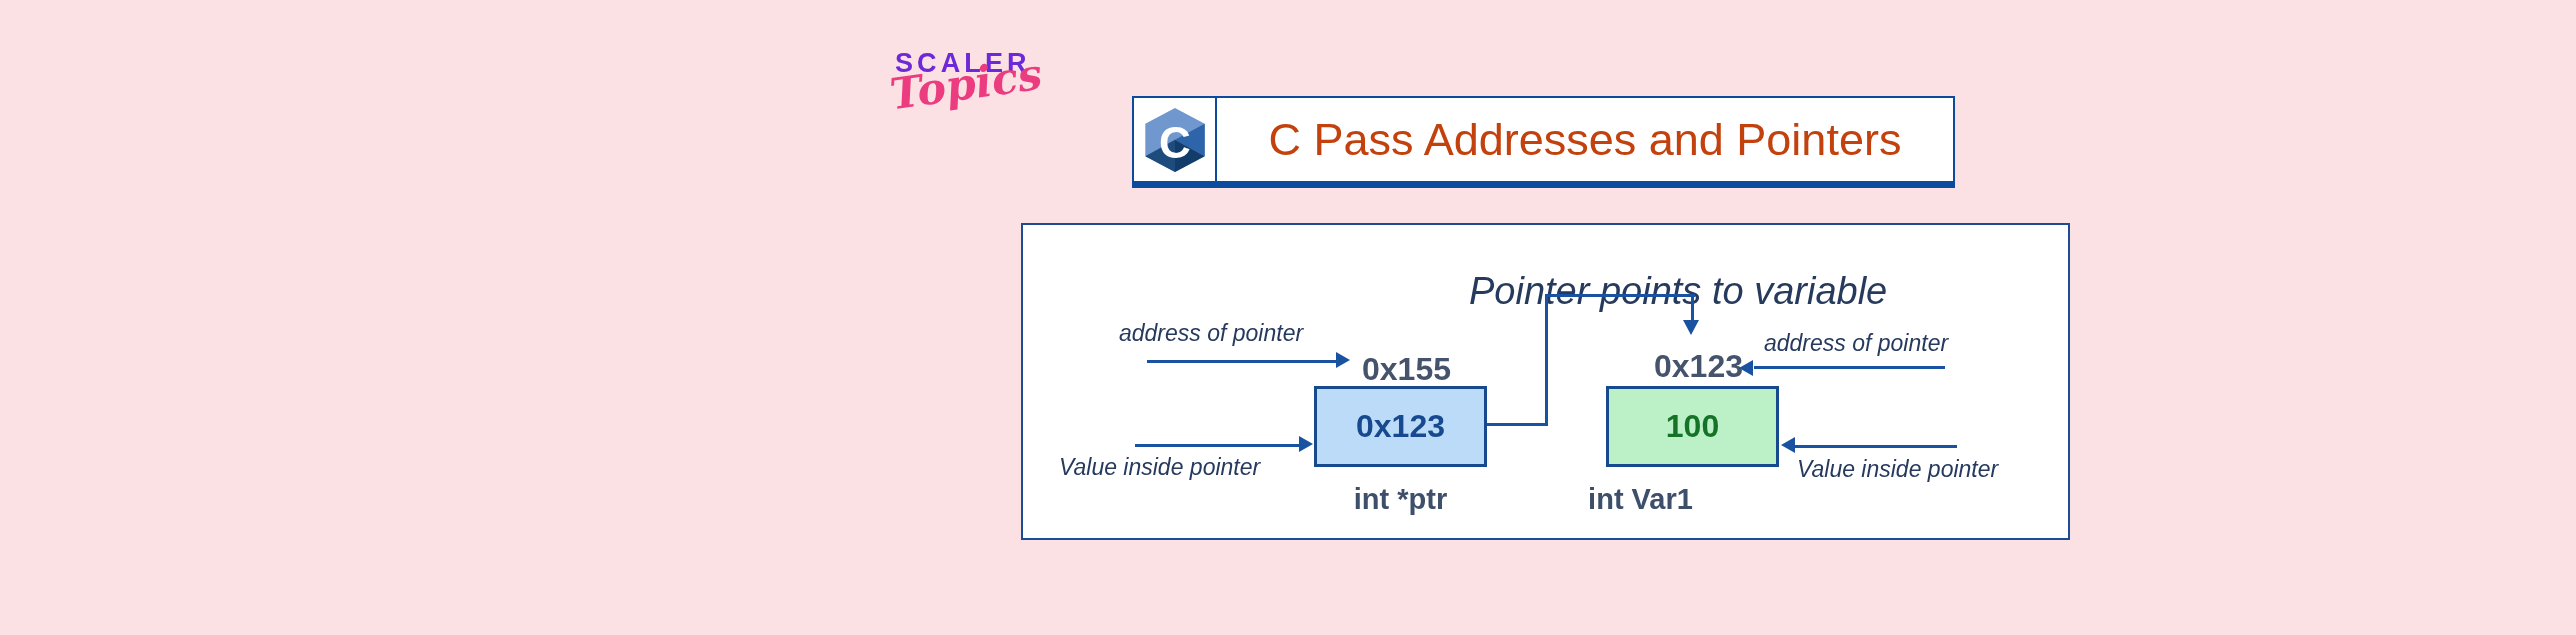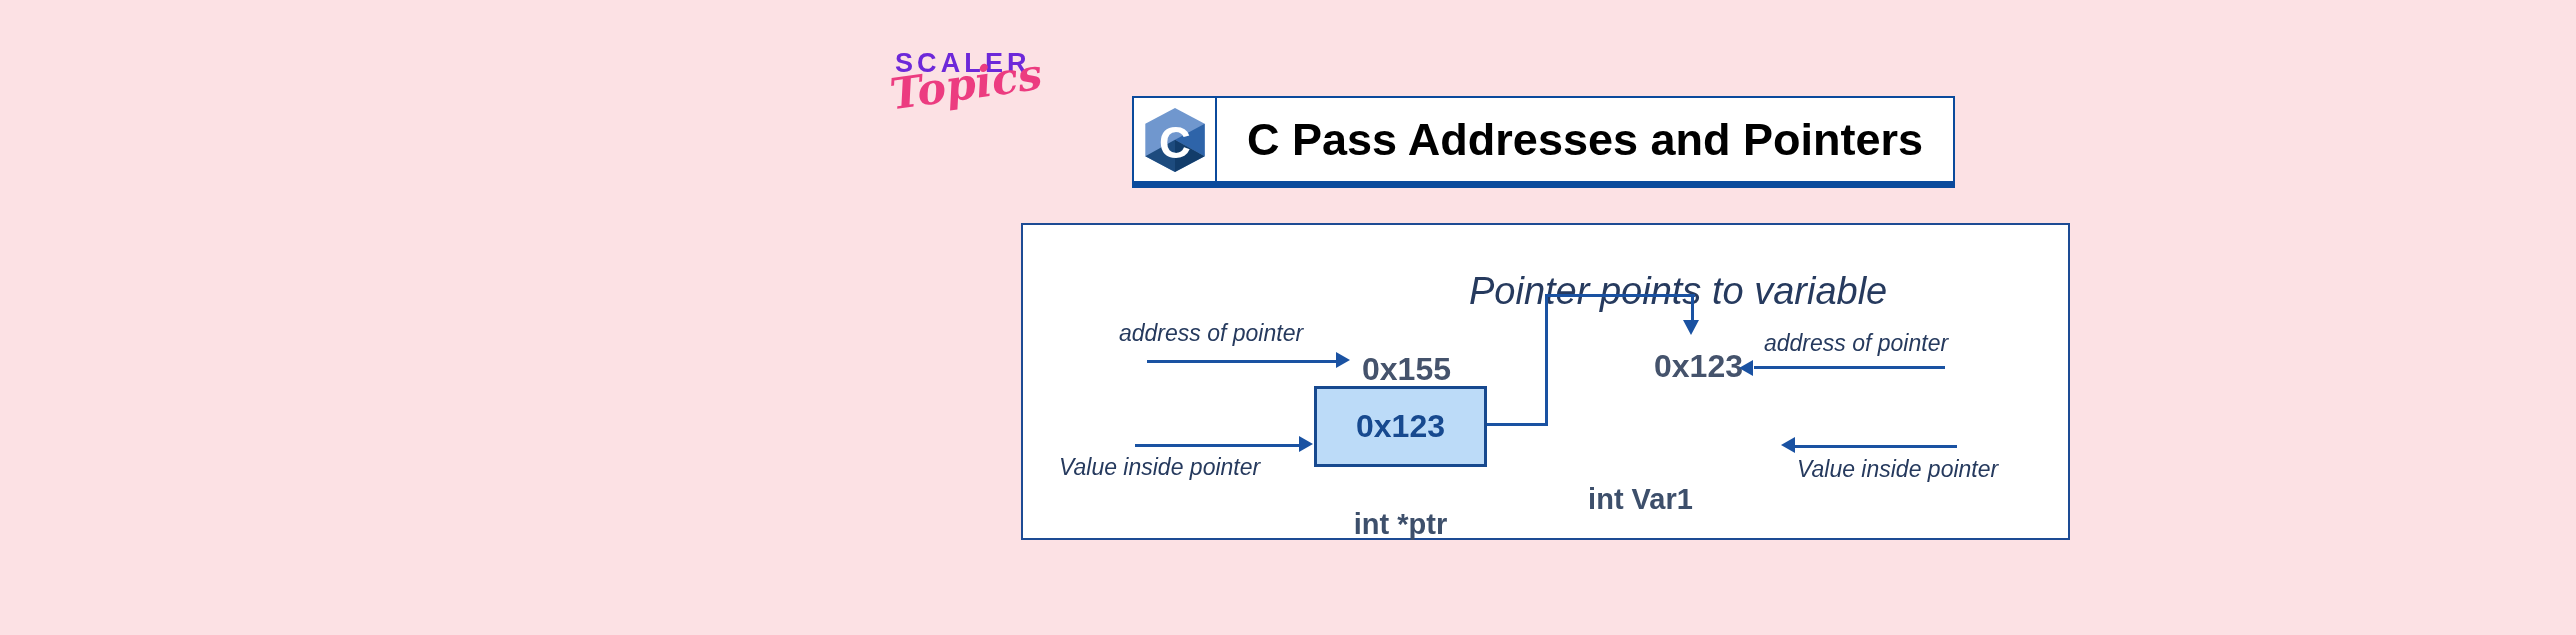--- a/index.html
+++ b/index.html
@@ -35,21 +35,21 @@
   }
   .logo-cell {
     width:83px; box-sizing:border-box;
     border-right:2.6px solid #0B4A9C;
     display:flex; align-items:center; justify-content:center;
   }
   .title-cell {
     flex:1; display:flex; align-items:center; justify-content:center;
   }
   .title-text {
-    font-size:45px; font-weight:bold; color:#000000; white-space:nowrap;
+    font-size:45px; font-weight:normal; color:#c2410c; white-space:nowrap;
   }
 
   
   .diagram-box {
     left:1021px; top:223px; width:1049px; height:317px;
     box-sizing:border-box; background:#FFFFFF;
     border:2.6px solid #1D4B94;
   }
 
   .note-italic {
@@ -128,31 +128,34 @@
   <div class="abs head-down" style="left:1683px; top:320px;"></div>
 
   <div class="abs note-italic" style="left:1119px; top:320px;">address of pointer</div>
   <div class="abs hline" style="left:1147px; top:360px; width:189px;"></div>
   <div class="abs head-right" style="left:1336px; top:352px;"></div>
   <div class="abs slate-value" style="left:1362px; top:351px;">0x155</div>
 
   <div class="abs mem-box ptr-box">
     <span class="box-value">0x123</span>
   </div>
-  <div class="abs box-caption" style="left:1314px; top:483px;margin-top:25px;">int *ptr</div>
+  <div class="abs box-caption" style="left:1314px; top:483px;">int *ptr</div>
 
   <div class="abs hline" style="left:1135px; top:444px; width:164px;"></div>
   <div class="abs head-right" style="left:1299px; top:436px;"></div>
   <div class="abs note-italic" style="left:1059px; top:454px;">Value inside pointer</div>
 
   <div class="abs slate-value" style="left:1654px; top:348px;">0x123</div>
   <div class="abs head-left" style="left:1739px; top:360px;"></div>
   <div class="abs hline" style="left:1754px; top:366px; width:191px;"></div>
   <div class="abs note-italic" style="left:1764px; top:330px;">address of pointer</div>
 
+  <div class="abs mem-box var-box">
+    <span class="box-value">100</span>
+  </div>
   <div class="abs box-caption" style="left:1554px; top:483px;">int Var1</div>
 
   <div class="abs head-left" style="left:1781px; top:437px;"></div>
   <div class="abs hline" style="left:1795px; top:445px; width:162px;"></div>
   <div class="abs note-italic" style="left:1797px; top:456px;">Value inside pointer</div>
 
 </div>
 
 
 </body></html>

